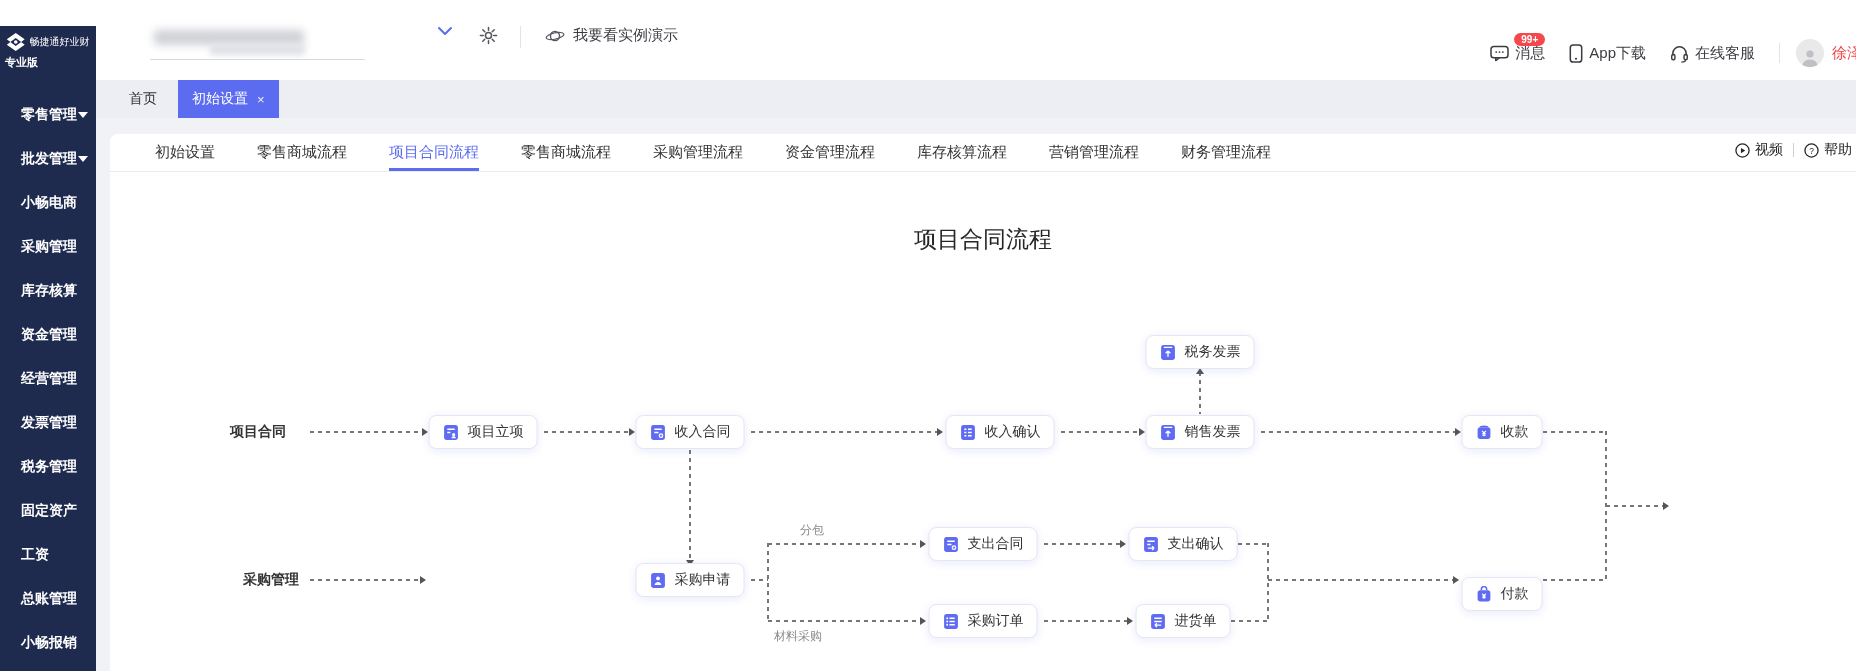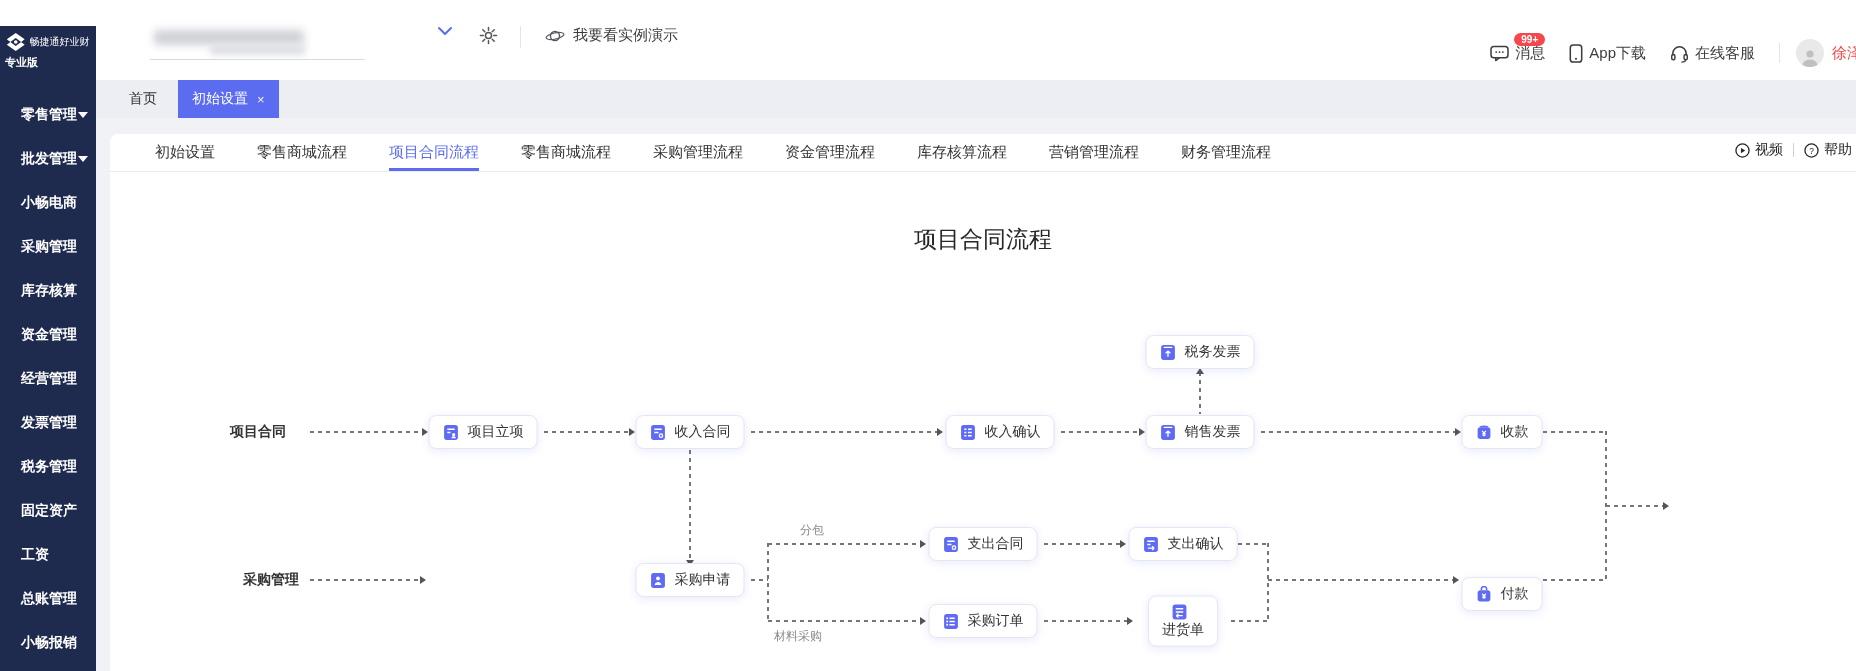--- a/index.html
+++ b/index.html
@@ -347,21 +347,21 @@
         <div class="node" style="left:873px;top:449px;">
           <svg width="17" height="17" viewBox="0 0 16 16">
               <rect x="1.5" y="1" width="13" height="14" rx="2.5" fill="#5f6bf2"></rect>
               <path d="M6.5 5h5M6.5 8h5M6.5 11h5" stroke="#fff" stroke-width="1.3" fill="none"></path>
               <circle cx="4.4" cy="5" r=".9" fill="#fff"></circle>
               <circle cx="4.4" cy="8" r=".9" fill="#fff"></circle>
               <circle cx="4.4" cy="11" r=".9" fill="#fff"></circle>
             </svg>
           <span>采购订单</span>
         </div>
-        <div class="node" style="left:1073px;top:449px;flex-direction:column;">
+        <div class="node" style="left:1073px;top:449px;">
           <svg width="17" height="17" viewBox="0 0 16 16">
               <rect x="1.5" y="1" width="13" height="14" rx="2.5" fill="#5f6bf2"></rect>
               <path d="M4.5 5h7M4.5 8h7" stroke="#fff" stroke-width="1.3" fill="none"></path>
               <path d="M11 11.5H5M5 11.5l2-1.8M5 11.5l2 1.8" stroke="#fff" stroke-width="1.2" fill="none"></path>
             </svg>
           <span>进货单</span>
         </div>
         <div class="node" style="left:1392px;top:422px;">
           <svg width="17" height="17" viewBox="0 0 16 16">
               <rect x="2" y="4" width="12" height="10.5" rx="2.5" fill="#5f6bf2"></rect>

